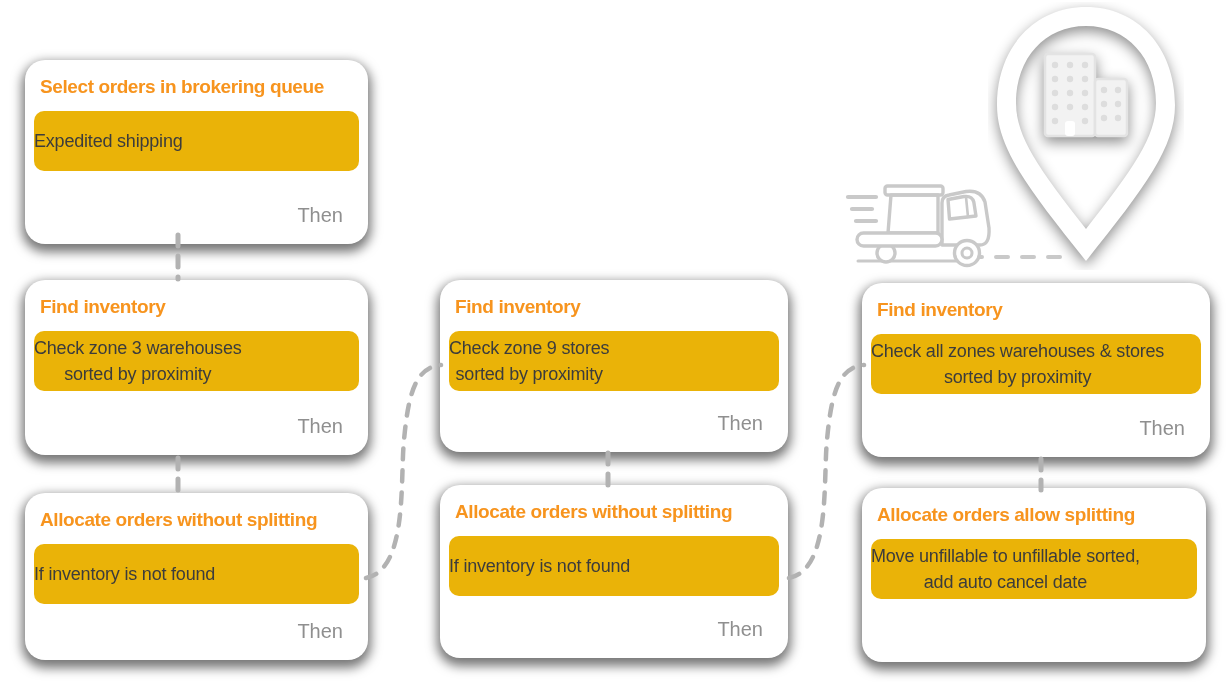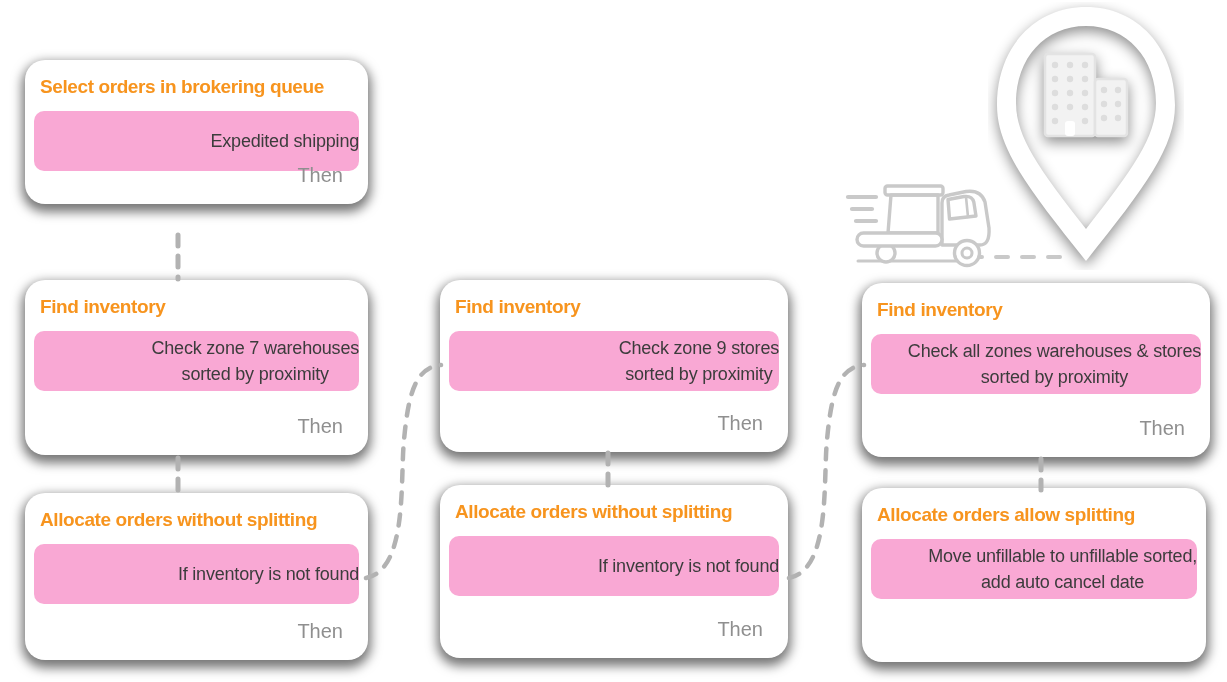--- a/index.html
+++ b/index.html
@@ -5,34 +5,34 @@
   html,body{margin:0;padding:0;background:#ffffff;}
   .stage{
     position:relative;width:1227px;height:682px;background:#ffffff;
     font-family:"Liberation Sans",sans-serif;overflow:hidden;
   }
   .card{
     position:absolute;background:#ffffff;border-radius:20px;
     box-shadow:0 5px 11px 3px rgba(8,8,8,0.55);
     padding:15px 9px 12px 9px;box-sizing:border-box;z-index:2;
   }
-  .c1{left:25px;top:60px;width:343px;height:144px;}
+  .c1{left:25px;top:60px;width:343px;height:184px;}
   .c2{left:25px;top:280px;width:343px;height:175px;}
   .c3{left:25px;top:493px;width:343px;height:167px;}
   .c4{left:440px;top:280px;width:348px;height:172px;}
   .c5{left:440px;top:485px;width:348px;height:173px;}
   .c6{left:862px;top:283px;width:348px;height:174px;}
   .c7{left:862px;top:488px;width:344px;height:174px;}
   .card-title{
     color:#F7941E;font-size:19px;font-weight:700;letter-spacing:-0.4px;
     margin:1px 4px 13px 6px;white-space:nowrap;
   }
   .cond{
-    background:#f9a8d4;border-radius:10px;min-height:60px;
-    display:flex;align-items:center;justify-content:flex-end;
+    background:#eab308;border-radius:10px;min-height:60px;
+    display:flex;align-items:center;justify-content:flex-start;
   }
   .cond-text{
     color:#3c3c3c;font-size:18px;line-height:26px;text-align:center;
     white-space:pre;letter-spacing:-0.2px;font-weight:500;
   }
   .then{
     position:absolute;right:25px;bottom:17px;color:#8f8f8f;
     font-size:20px;font-weight:400;margin-left:44px;
   }
   .overlay{position:absolute;left:0;top:0;z-index:3;pointer-events:none;}
@@ -113,21 +113,21 @@
     <div class="card-title">Select orders in brokering queue</div>
     <div class="cond">
       <div class="cond-text">Expedited shipping</div>
     </div>
     <div class="then">Then</div>
   </div>
 
   <div class="card c2">
     <div class="card-title">Find inventory</div>
     <div class="cond">
-      <div class="cond-text">Check zone 7 warehouses
+      <div class="cond-text">Check zone 3 warehouses
 sorted by proximity</div>
     </div>
     <div class="then">Then</div>
   </div>
 
   <div class="card c3">
     <div class="card-title">Allocate orders without splitting</div>
     <div class="cond">
       <div class="cond-text">If inventory is not found</div>
     </div>

